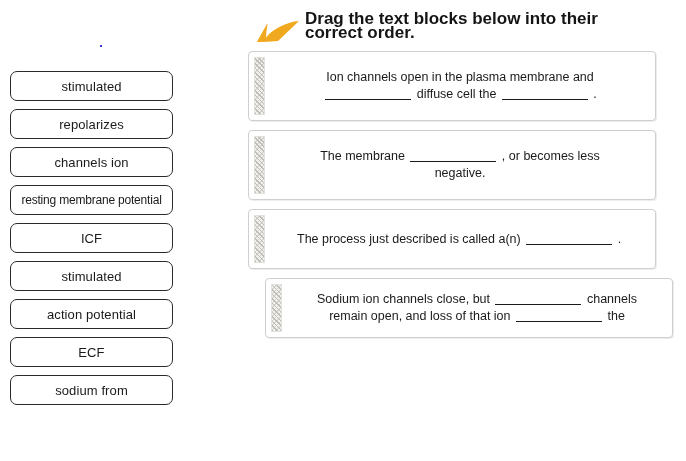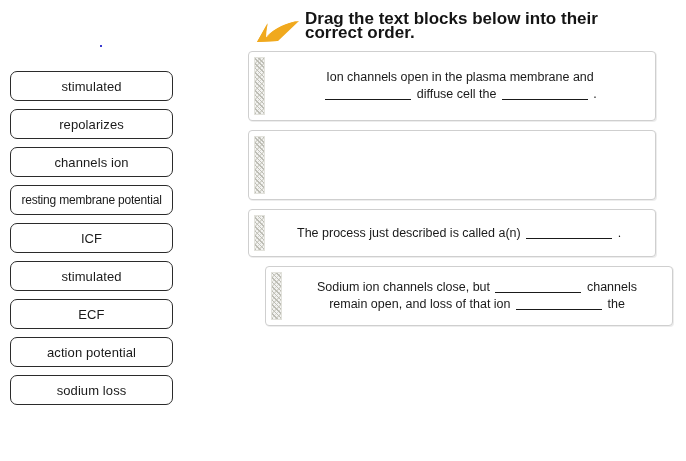--- a/index.html
+++ b/index.html
@@ -97,21 +97,21 @@
     border: 1px solid #cfcfcf;
     border-radius: 4px;
     background: #ffffff;
     box-shadow: 1px 1px 0 rgba(0,0,0,0.07);
     display: flex;
     align-items: center;
     justify-content: center;
     padding: 6px 14px 6px 30px;
   }
   .sentence-block.h3 { height: 70px; }
-  .sentence-block.h2 { height: 48px; }
+  .sentence-block.h2 { height: 60px; }
   .sentence-block.h4 { height: 60px; margin-left: 17px; }
 
   .grip-handle {
     position: absolute;
     left: 5px;
     top: 5px;
     bottom: 5px;
     width: 9px;
     cursor: move;
     background-color: #f2f2f0;
@@ -163,27 +163,27 @@
     <div class="word-tile tight">
       <span>resting membrane potential</span>
     </div>
     <div class="word-tile">
       <span>ICF</span>
     </div>
     <div class="word-tile">
       <span>stimulated</span>
     </div>
     <div class="word-tile">
+      <span>action potential</span>
+    </div>
+    <div class="word-tile">
       <span>ECF</span>
     </div>
     <div class="word-tile">
-      <span>action potential</span>
-    </div>
-    <div class="word-tile">
-      <span>sodium loss</span>
+      <span>sodium from</span>
     </div>
   </div>
 
 <div id="instruction-header">
   <div id="arrow-icon">
     <svg viewBox="0 0 46 32" width="46" height="32" aria-hidden="true">
       <path d="M44 9 C32 10, 20 16, 11 25 L12 12 L2 30 L22 29 L11 25 C21 18, 32 12, 44 9 Z" fill="#F2A81C"></path>
       <path d="M44 9 C30 11, 17 18, 9 28 L13 11 L2 30 L23 29 Z" fill="#F0A91E"></path>
     </svg>
   </div>
@@ -193,20 +193,24 @@
 <div id="block-list">
     <div class="sentence-block h3">
       <div class="grip-handle"></div>
       <div class="block-text">
         <div><span>Ion channels open in the plasma membrane and</span></div>
         <div><span class="blank"></span><span> diffuse cell the </span><span class="blank"></span><span> .</span></div>
       </div>
     </div>
     <div class="sentence-block h3">
       <div class="grip-handle"></div>
+      <div class="block-text">
+        <div><span>The membrane </span><span class="blank"></span><span> , or becomes less</span></div>
+        <div><span>negative.</span></div>
+      </div>
     </div>
     <div class="sentence-block h2">
       <div class="grip-handle"></div>
       <div class="block-text left-align">
         <div><span>The process just described is called a(n) </span><span class="blank"></span><span> .</span></div>
       </div>
     </div>
     <div class="sentence-block h4">
       <div class="grip-handle"></div>
       <div class="block-text">

